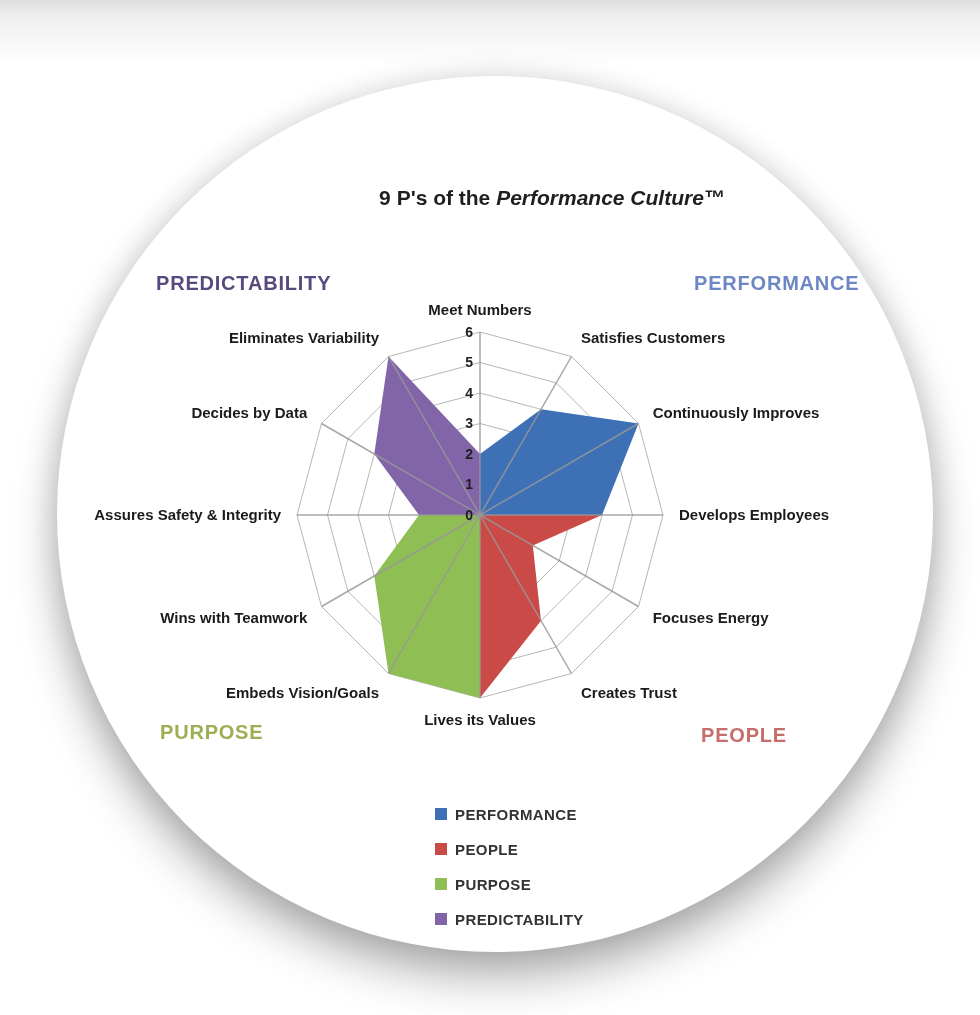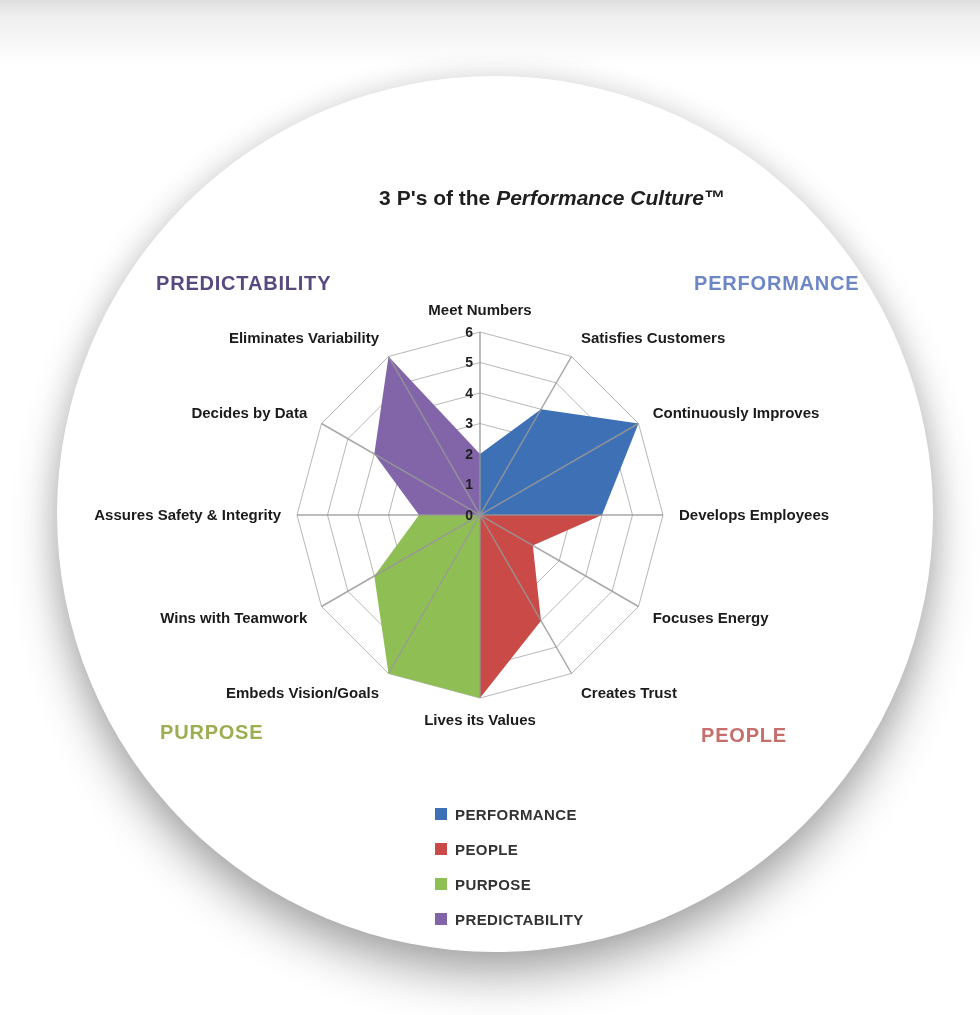--- a/index.html
+++ b/index.html
@@ -74,21 +74,21 @@
     <text x="652.7" y="622.5" text-anchor="start" font-size="15" font-weight="bold" fill="#1b1b1b">Focuses Energy</text>
     <text x="581.0" y="697.5" text-anchor="start" font-size="15" font-weight="bold" fill="#1b1b1b">Creates Trust</text>
     <text x="480.0" y="725.0" text-anchor="middle" font-size="15" font-weight="bold" fill="#1b1b1b">Lives its Values</text>
     <text x="379.0" y="697.5" text-anchor="end" font-size="15" font-weight="bold" fill="#1b1b1b">Embeds Vision/Goals</text>
     <text x="307.3" y="622.5" text-anchor="end" font-size="15" font-weight="bold" fill="#1b1b1b">Wins with Teamwork</text>
     <text x="281.0" y="520.0" text-anchor="end" font-size="15" font-weight="bold" fill="#1b1b1b">Assures Safety &amp; Integrity</text>
     <text x="307.3" y="417.5" text-anchor="end" font-size="15" font-weight="bold" fill="#1b1b1b">Decides by Data</text>
     <text x="379.0" y="342.5" text-anchor="end" font-size="15" font-weight="bold" fill="#1b1b1b">Eliminates Variability</text>
   </svg>
 
-<div class="title"><span>3 P's of the </span><span class="it">Performance Culture™</span></div>
+<div class="title"><span>9 P's of the </span><span class="it">Performance Culture™</span></div>
 
 <div class="quad q-tl" style="color: rgb(88, 74, 126);">PREDICTABILITY</div>
 <div class="quad q-tr" style="color: rgb(109, 135, 198);">PERFORMANCE</div>
 <div class="quad q-bl" style="color: rgb(155, 174, 82);">PURPOSE</div>
 <div class="quad q-br" style="color: rgb(198, 110, 108);">PEOPLE</div>
 
 <div id="legend">
     <div class="legend-row">
       <span class="legend-swatch" style="background: rgb(62, 112, 182);"></span>
       <span class="legend-label">PERFORMANCE</span>

